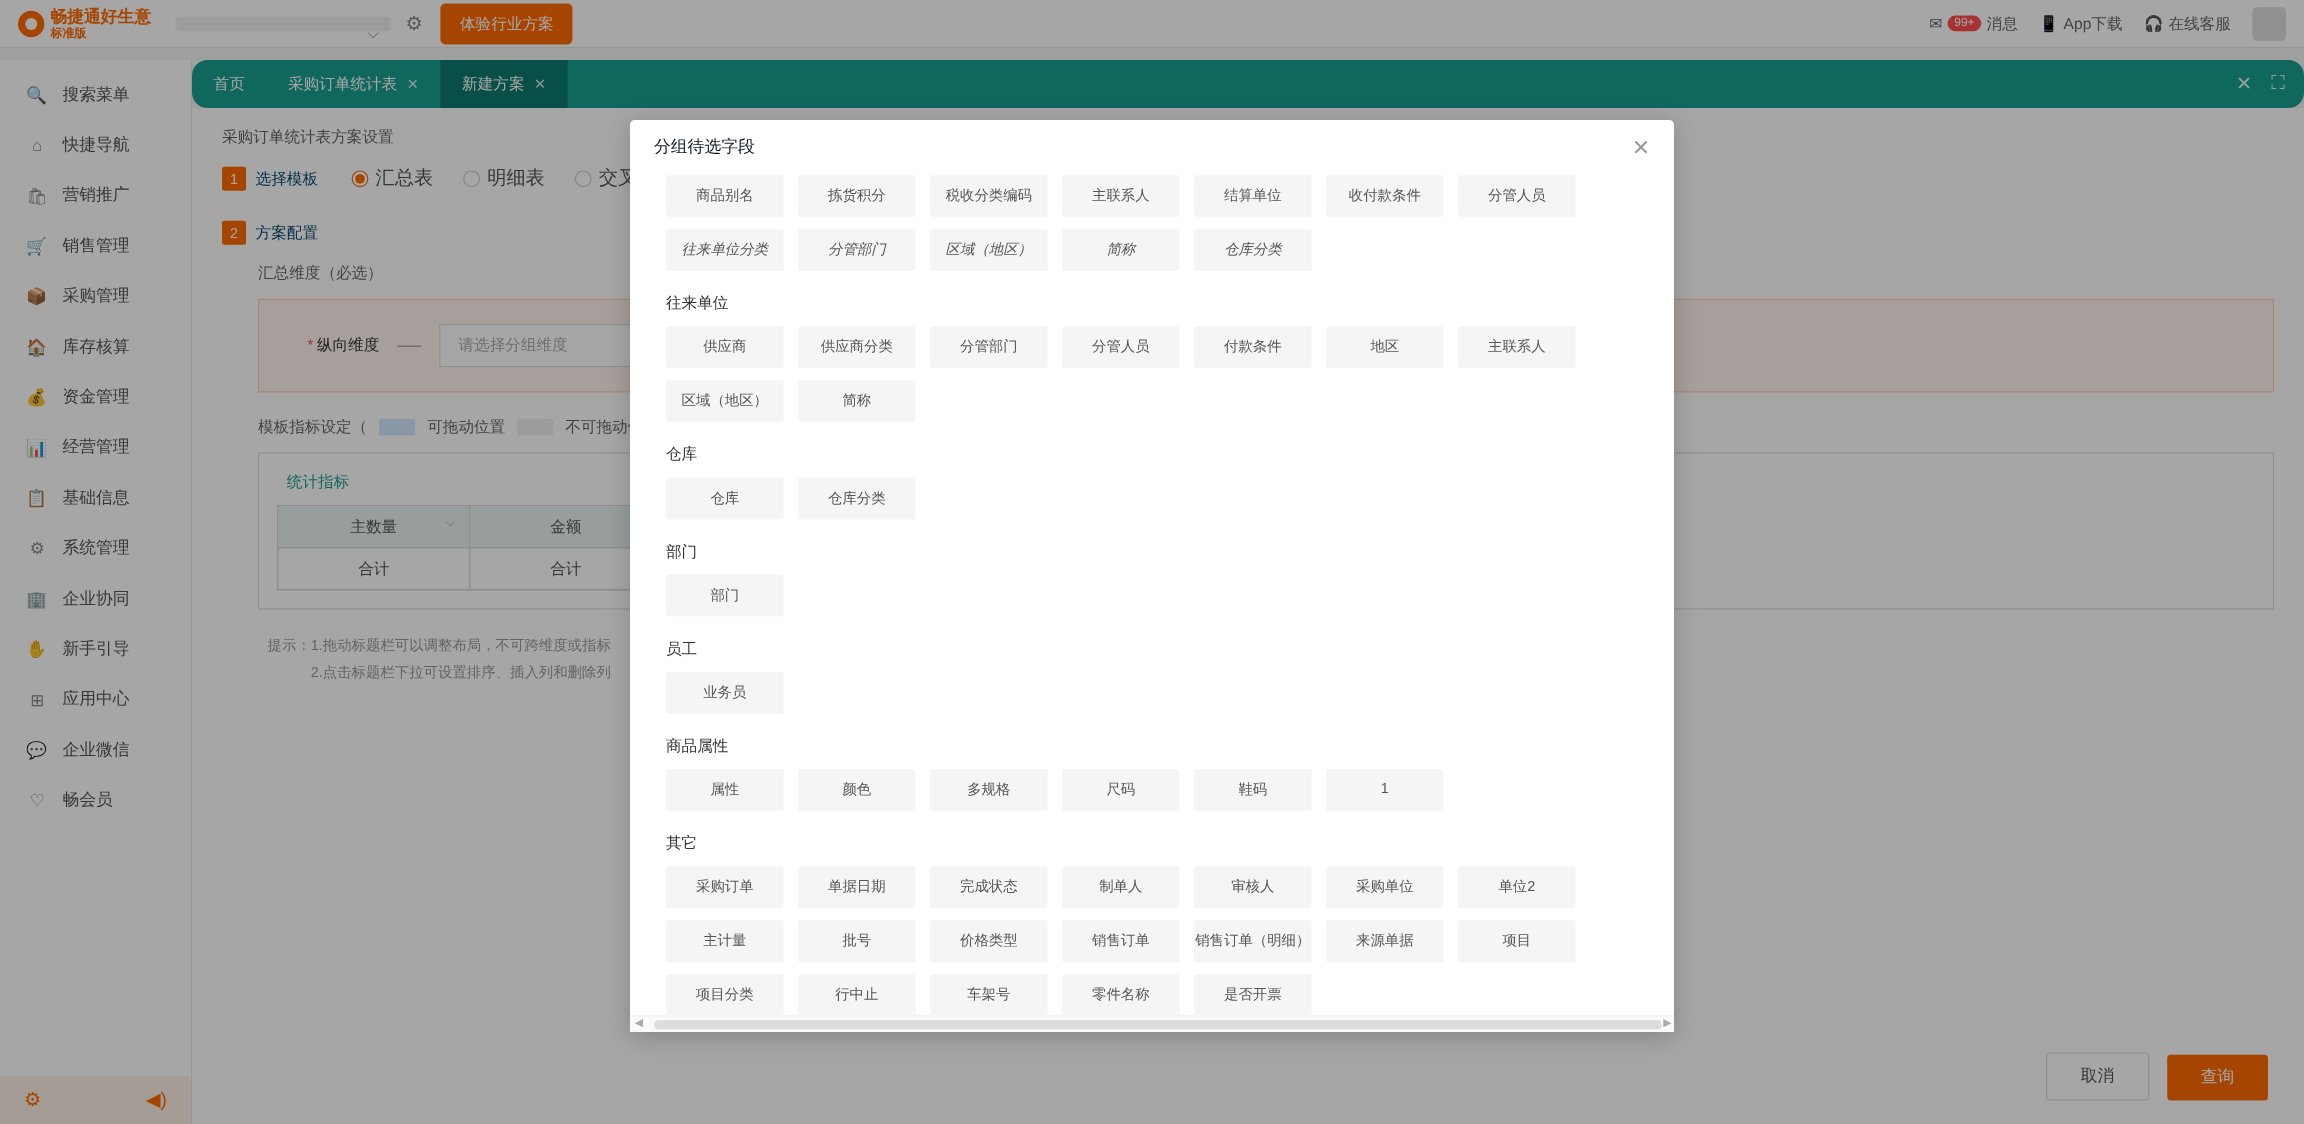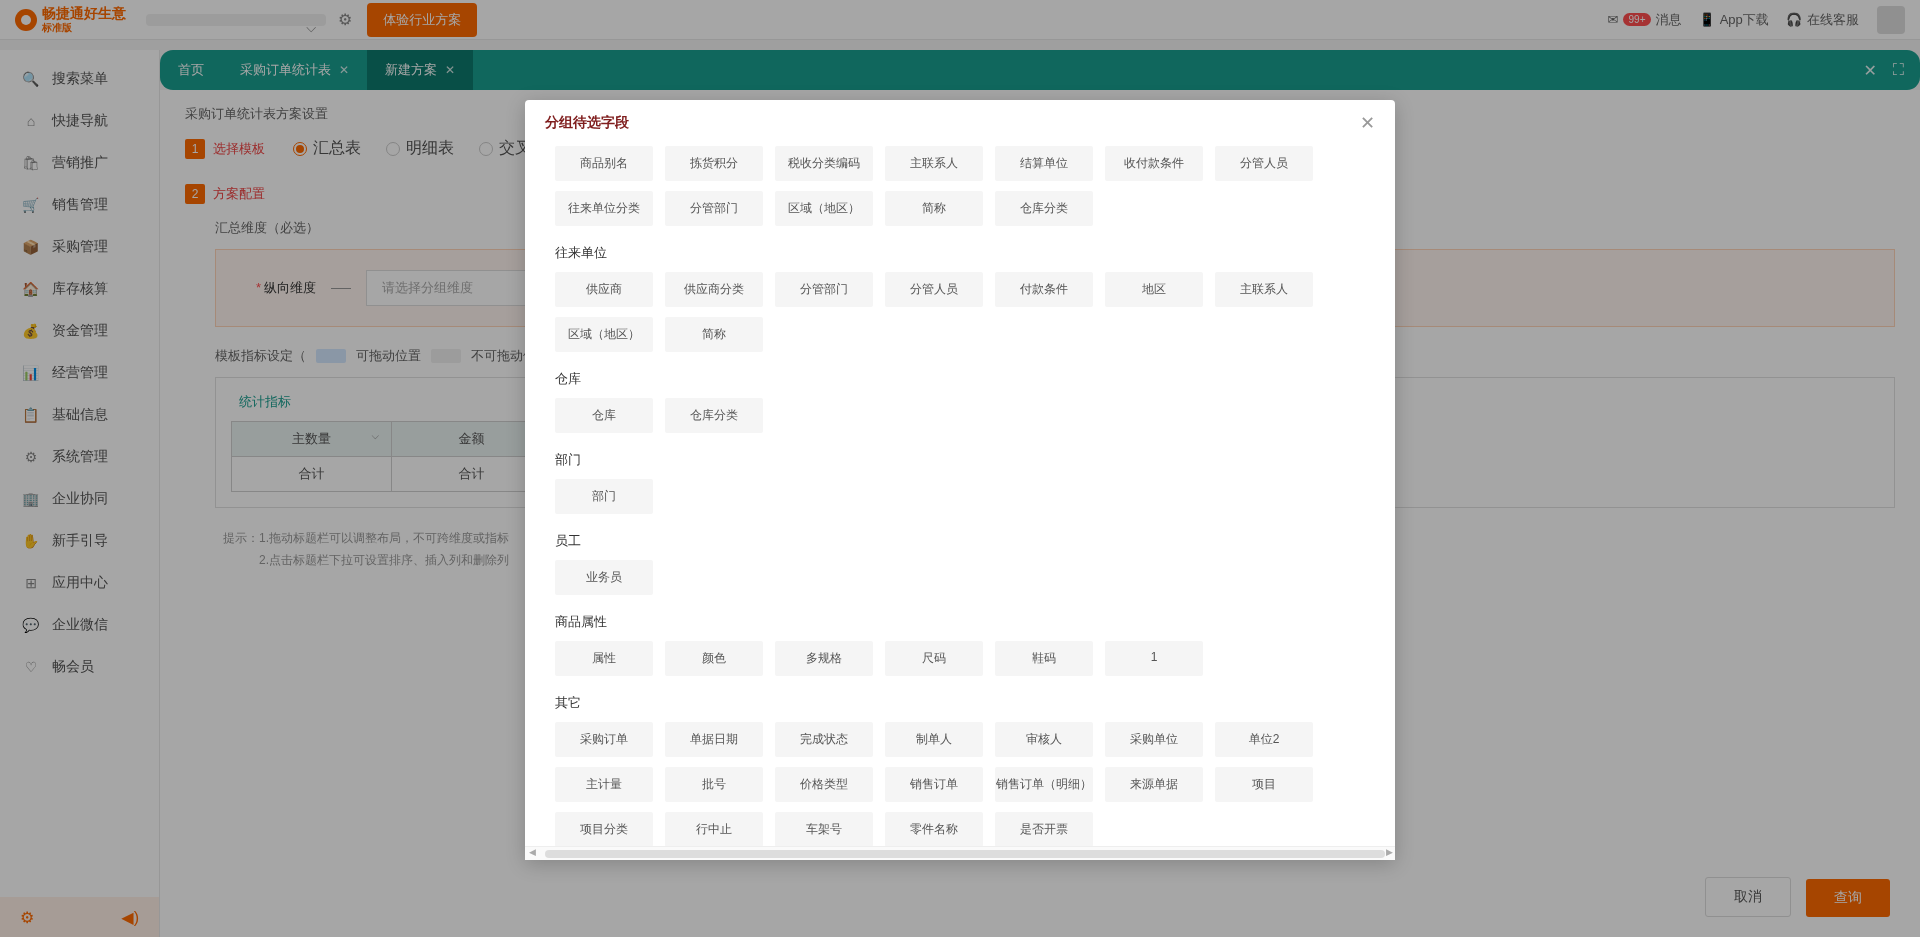--- a/index.html
+++ b/index.html
@@ -34,21 +34,21 @@
 .tab.active { background: #0d7a6d; }
 .tab-close { font-size: 12px; opacity: 0.8; }
 .tabs-right { margin-left: auto; display: flex; gap: 8px; padding-right: 12px; }
 .tabs-right span { color: #fff; cursor: pointer; opacity: 0.9; padding: 4px; }
 
 
 .main { position: absolute; left: 160px; right: 0; top: 90px; bottom: 0; background: #fff; overflow: auto; padding: 15px 25px 80px; }
 .page-title { font-size: 13px; color: #666; margin-bottom: 15px; }
 .section-label { display: flex; align-items: center; gap: 8px; margin-bottom: 12px; }
 .step-num { background: #ff6a00; color: #fff; width: 20px; height: 20px; display: inline-flex; align-items: center; justify-content: center; font-size: 12px; border-radius: 2px; }
-.step-text { font-size: 13px; color: #ef4444; font-weight: 500; }
+.step-text { font-size: 13px; color: #0c4a6e; font-weight: 500; }
 .radio-group { display: inline-flex; gap: 25px; margin-left: 20px; }
 .radio-item { display: flex; align-items: center; gap: 6px; font-size: 16px; color: #555; cursor: pointer; }
 .radio-circle { width: 14px; height: 14px; border: 1px solid #ccc; border-radius: 50%; display: inline-block; position: relative; }
 .radio-item.selected .radio-circle { border-color: #ff6a00; }
 .radio-item.selected .radio-circle::after { content: ''; position: absolute; width: 8px; height: 8px; background: #ff6a00; border-radius: 50%; top: 2px; left: 2px; }
 
 .config-area { margin-left: 30px; margin-top: 15px; }
 .config-label { font-size: 13px; color: #666; margin-bottom: 12px; }
 .dim-box { background: #fff5f0; border: 1px solid #ffd4b8; padding: 20px 40px; margin-bottom: 20px; }
 .dim-row { display: flex; align-items: center; gap: 15px; }
@@ -75,21 +75,21 @@
 
 
 .footer-btns { position: absolute; right: 30px; bottom: 20px; display: flex; gap: 15px; align-items: flex-end; }
 .btn-cancel { background: #fff; border: 1px solid #ddd; color: #555; padding: 10px 28px; font-size: 14px; cursor: pointer; border-radius: 3px; }
 .btn-query { background: #ff6a00; border: none; color: #fff; padding: 10px 28px; font-size: 14px; cursor: pointer; border-radius: 3px; }
 
 
 .overlay { position: absolute; inset: 0; background: rgba(0,0,0,0.35); z-index: 100; }
 .modal { position: absolute; left: 50%; top: 100px; transform: translateX(-50%); width: 870px; background: #fff; border-radius: 4px; z-index: 101; box-shadow: 0 4px 20px rgba(0,0,0,0.2); }
 .modal-header { padding: 14px 20px; display: flex; align-items: center; justify-content: space-between; }
-.modal-title { font-size: 14px; color: #7f1d1d; font-weight: bold; }
+.modal-title { font-size: 14px; color: #0f172a; }
 .modal-close { font-size: 18px; color: #999; cursor: pointer; line-height: 1; }
 .modal-body { padding: 0 20px 15px 30px; max-height: 700px; overflow-y: auto; }
 .field-group-title { font-size: 13px; color: #333; font-weight: 500; margin: 18px 0 10px; }
 .field-grid { display: flex; flex-wrap: wrap; gap: 10px 12px; }
 .field-chip { background: #f5f5f5; color: #555; font-size: 12px; padding: 9px 0; width: 98px; text-align: center; cursor: pointer; border-radius: 2px; }
 .modal-scrollbar { height: 14px; background: #fafafa; border-top: 1px solid #eee; position: relative; }
 .modal-scrollbar-thumb { position: absolute; left: 20px; right: 10px; height: 8px; top: 3px; background: #ddd; border-radius: 4px; }
 .modal-scrollbar::before { content: '◀'; position: absolute; left: 4px; top: 0; font-size: 9px; color: #aaa; }
 .modal-scrollbar::after { content: '▶'; position: absolute; right: 2px; top: 0; font-size: 9px; color: #aaa; }
 
@@ -304,21 +304,21 @@
   <div class="modal-body" id="modal-body">
       <div class="field-grid">
         <div class="field-chip">商品别名</div>
         <div class="field-chip">拣货积分</div>
         <div class="field-chip">税收分类编码</div>
         <div class="field-chip">主联系人</div>
         <div class="field-chip">结算单位</div>
         <div class="field-chip">收付款条件</div>
         <div class="field-chip">分管人员</div>
       </div>
-      <div style="margin-top: 10px;">
+      <div style="margin-top: 10px; font-style: italic;">
         <div class="field-grid">
           <div class="field-chip">往来单位分类</div>
           <div class="field-chip">分管部门</div>
           <div class="field-chip">区域（地区）</div>
           <div class="field-chip">简称</div>
           <div class="field-chip">仓库分类</div>
         </div>
       </div>
       <div class="field-group-title">往来单位</div>
       <div class="field-grid">

